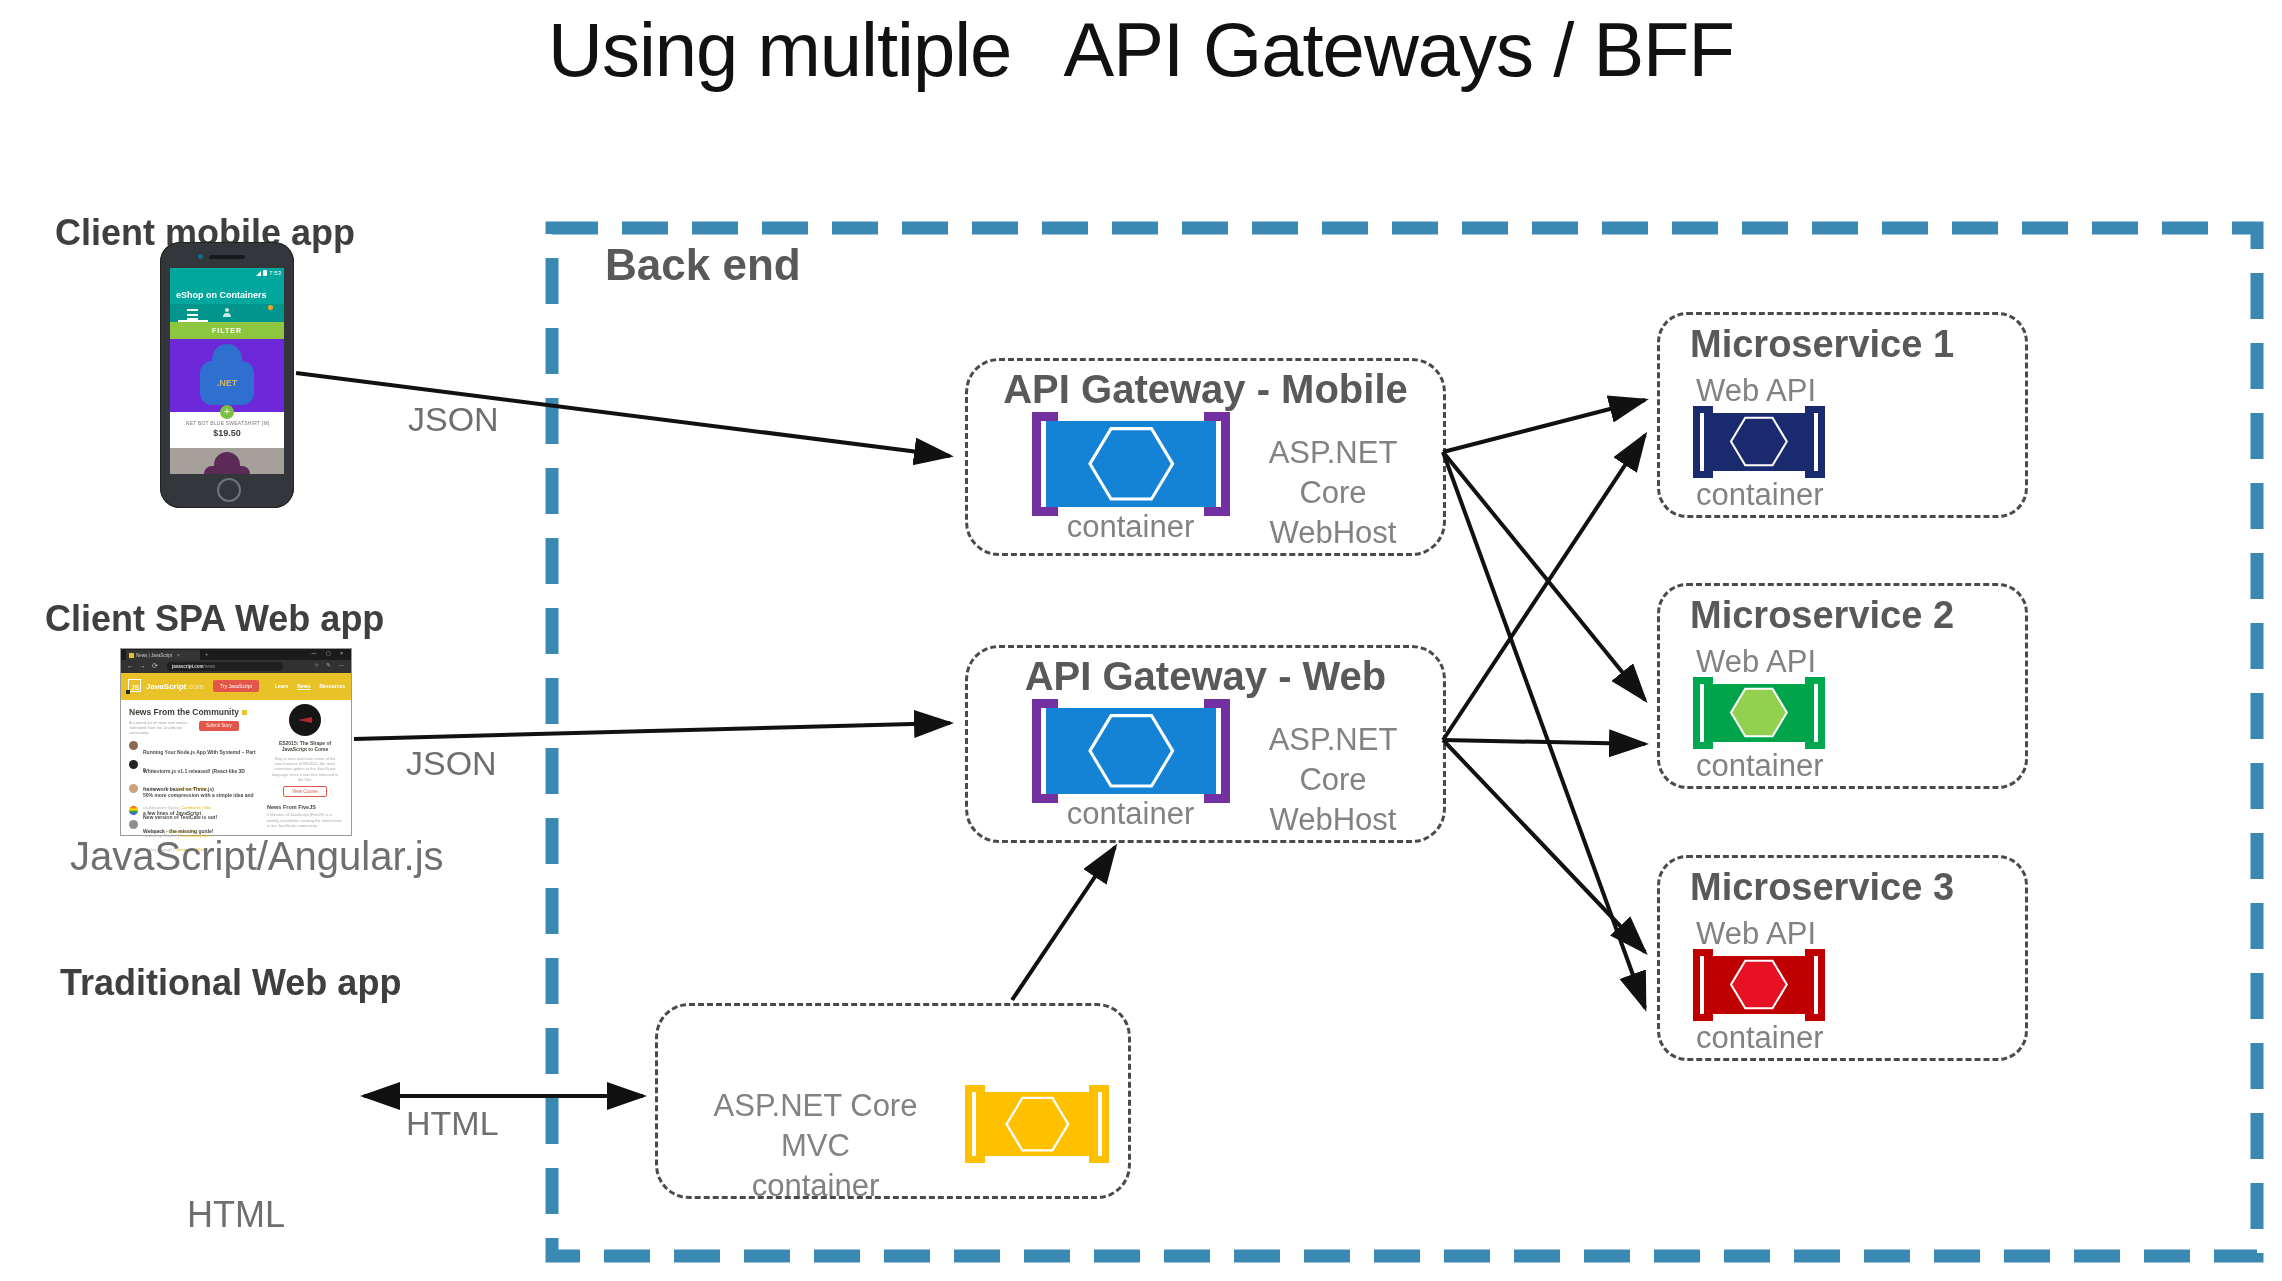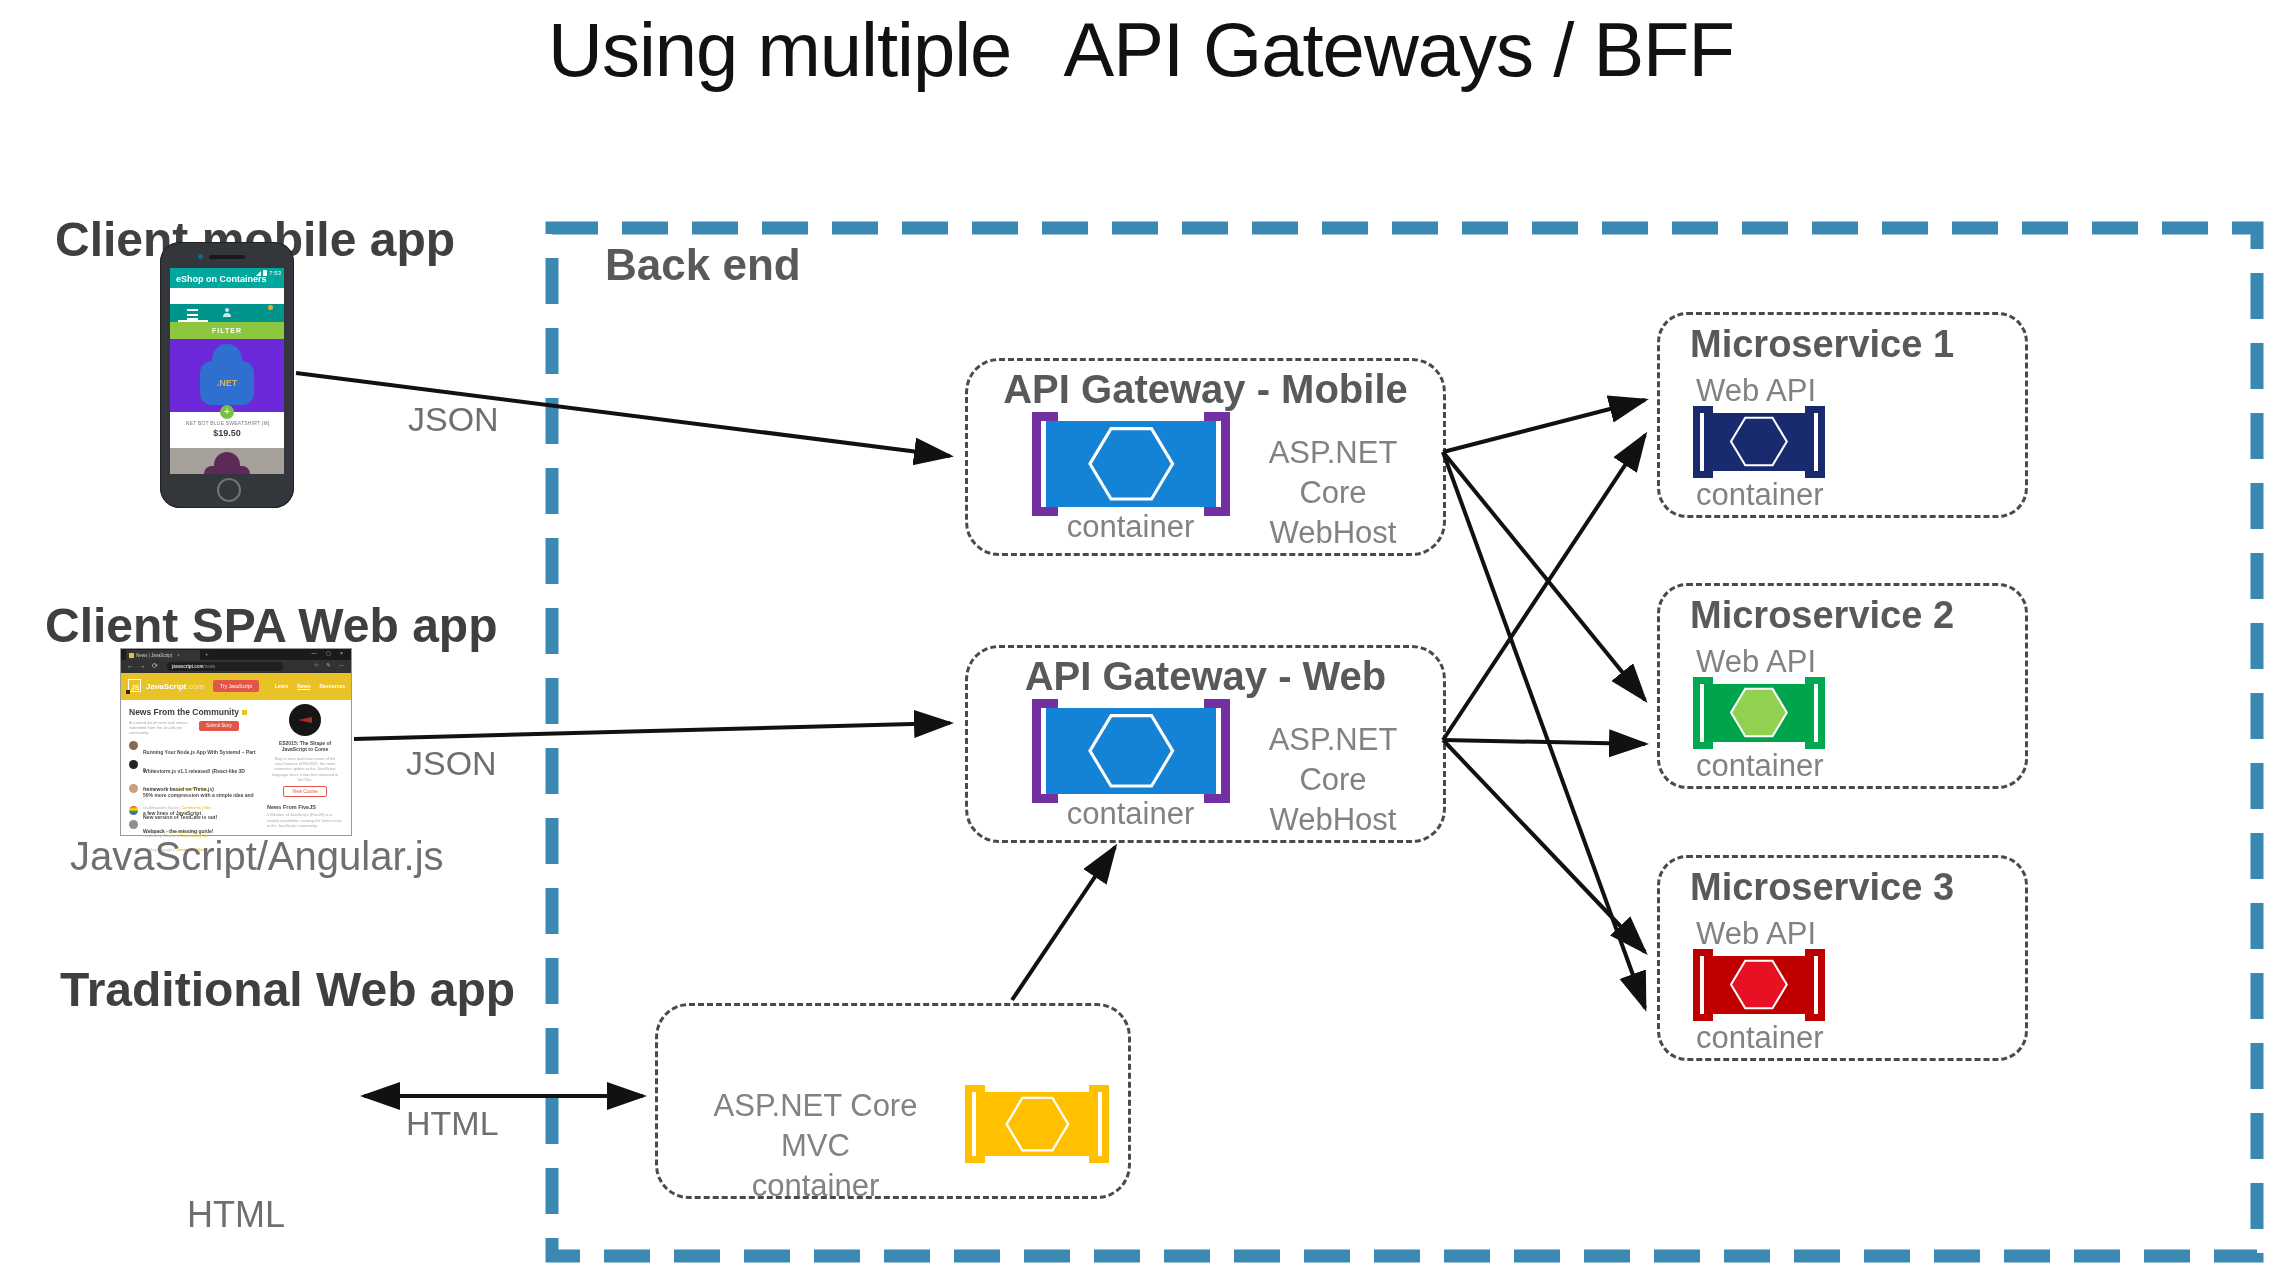--- a/index.html
+++ b/index.html
@@ -5,21 +5,21 @@
   html,body{margin:0;padding:0;background:#fff;}
   #canvas{position:relative;width:2282px;height:1281px;background:#fff;overflow:hidden;
           font-family:"Liberation Sans",sans-serif;}
   .abs{position:absolute;}
 
   
   .main-title{left:0;right:0;top:6px;text-align:center;font-size:76px;color:#111;font-weight:400;letter-spacing:-1px;}
   .main-title b{font-weight:400;margin-left:32px;}
 
   
-  .sec-label{font-size:48px;font-weight:700;color:#3f3f3f;}
+  .sec-label{font-size:36px;font-weight:700;color:#3f3f3f;}
   .arrow-label{font-size:34px;color:#6f6f6f;}
   .caption{font-size:36px;color:#6f6f6f;}
 
   
   .dash-box{border:3px dashed #4a4a4a;border-radius:34px;background:#fff;z-index:1;}
   .box-title{font-size:40px;font-weight:700;color:#595959;white-space:nowrap;}
   .gray-txt{font-size:31px;color:#828282;}
 
   
   .cont{position:absolute;z-index:2;}
@@ -35,21 +35,21 @@
   
   #wires{position:absolute;left:0;top:0;z-index:3;pointer-events:none;}
 
   
   .phone{left:160px;top:242px;width:134px;height:266px;background:#33373b;border-radius:20px;
          box-shadow:0 0 0 1px #222 inset;}
   .phone .speaker{left:49px;top:13px;width:36px;height:4px;border-radius:2px;background:#17191c;}
   .phone .cam{left:38px;top:12px;width:5px;height:5px;border-radius:50%;background:#0f6a8f;}
   .phone .home{left:57px;top:236px;width:20px;height:20px;border:2px solid #6e7479;border-radius:50%;}
   .screen{left:10px;top:26px;width:114px;height:206px;background:#fff;overflow:hidden;}
-  .p-appbar{left:0;top:0;right:0;height:20px;background:#00a79d;color:#fff;}
+  .p-appbar{left:0;top:0;right:0;height:36px;background:#00a79d;color:#fff;}
   .p-status{position:absolute;right:3px;top:2px;font-size:6px;color:#fff;display:flex;gap:2px;align-items:center;}
   .sig{width:0;height:0;border-left:5px solid transparent;border-bottom:5px solid #fff;}
   .batt{width:4px;height:6px;background:#fff;border-radius:1px;}
   .p-apptitle{position:absolute;left:6px;bottom:4px;font-size:9px;font-weight:700;}
   .p-tabbar{left:0;top:36px;right:0;height:18px;background:#00958c;}
   .ham{position:absolute;left:17px;top:5px;width:11px;height:7px;
        border-top:2px solid #fff;border-bottom:2px solid #fff;}
   .ham:after{content:"";position:absolute;left:0;top:2.5px;width:11px;height:2px;background:#fff;}
   .tab-ind{position:absolute;left:8px;bottom:0;width:30px;height:2px;background:#fff;}
   .person{position:absolute;left:53px;top:4px;width:8px;height:9px;}

